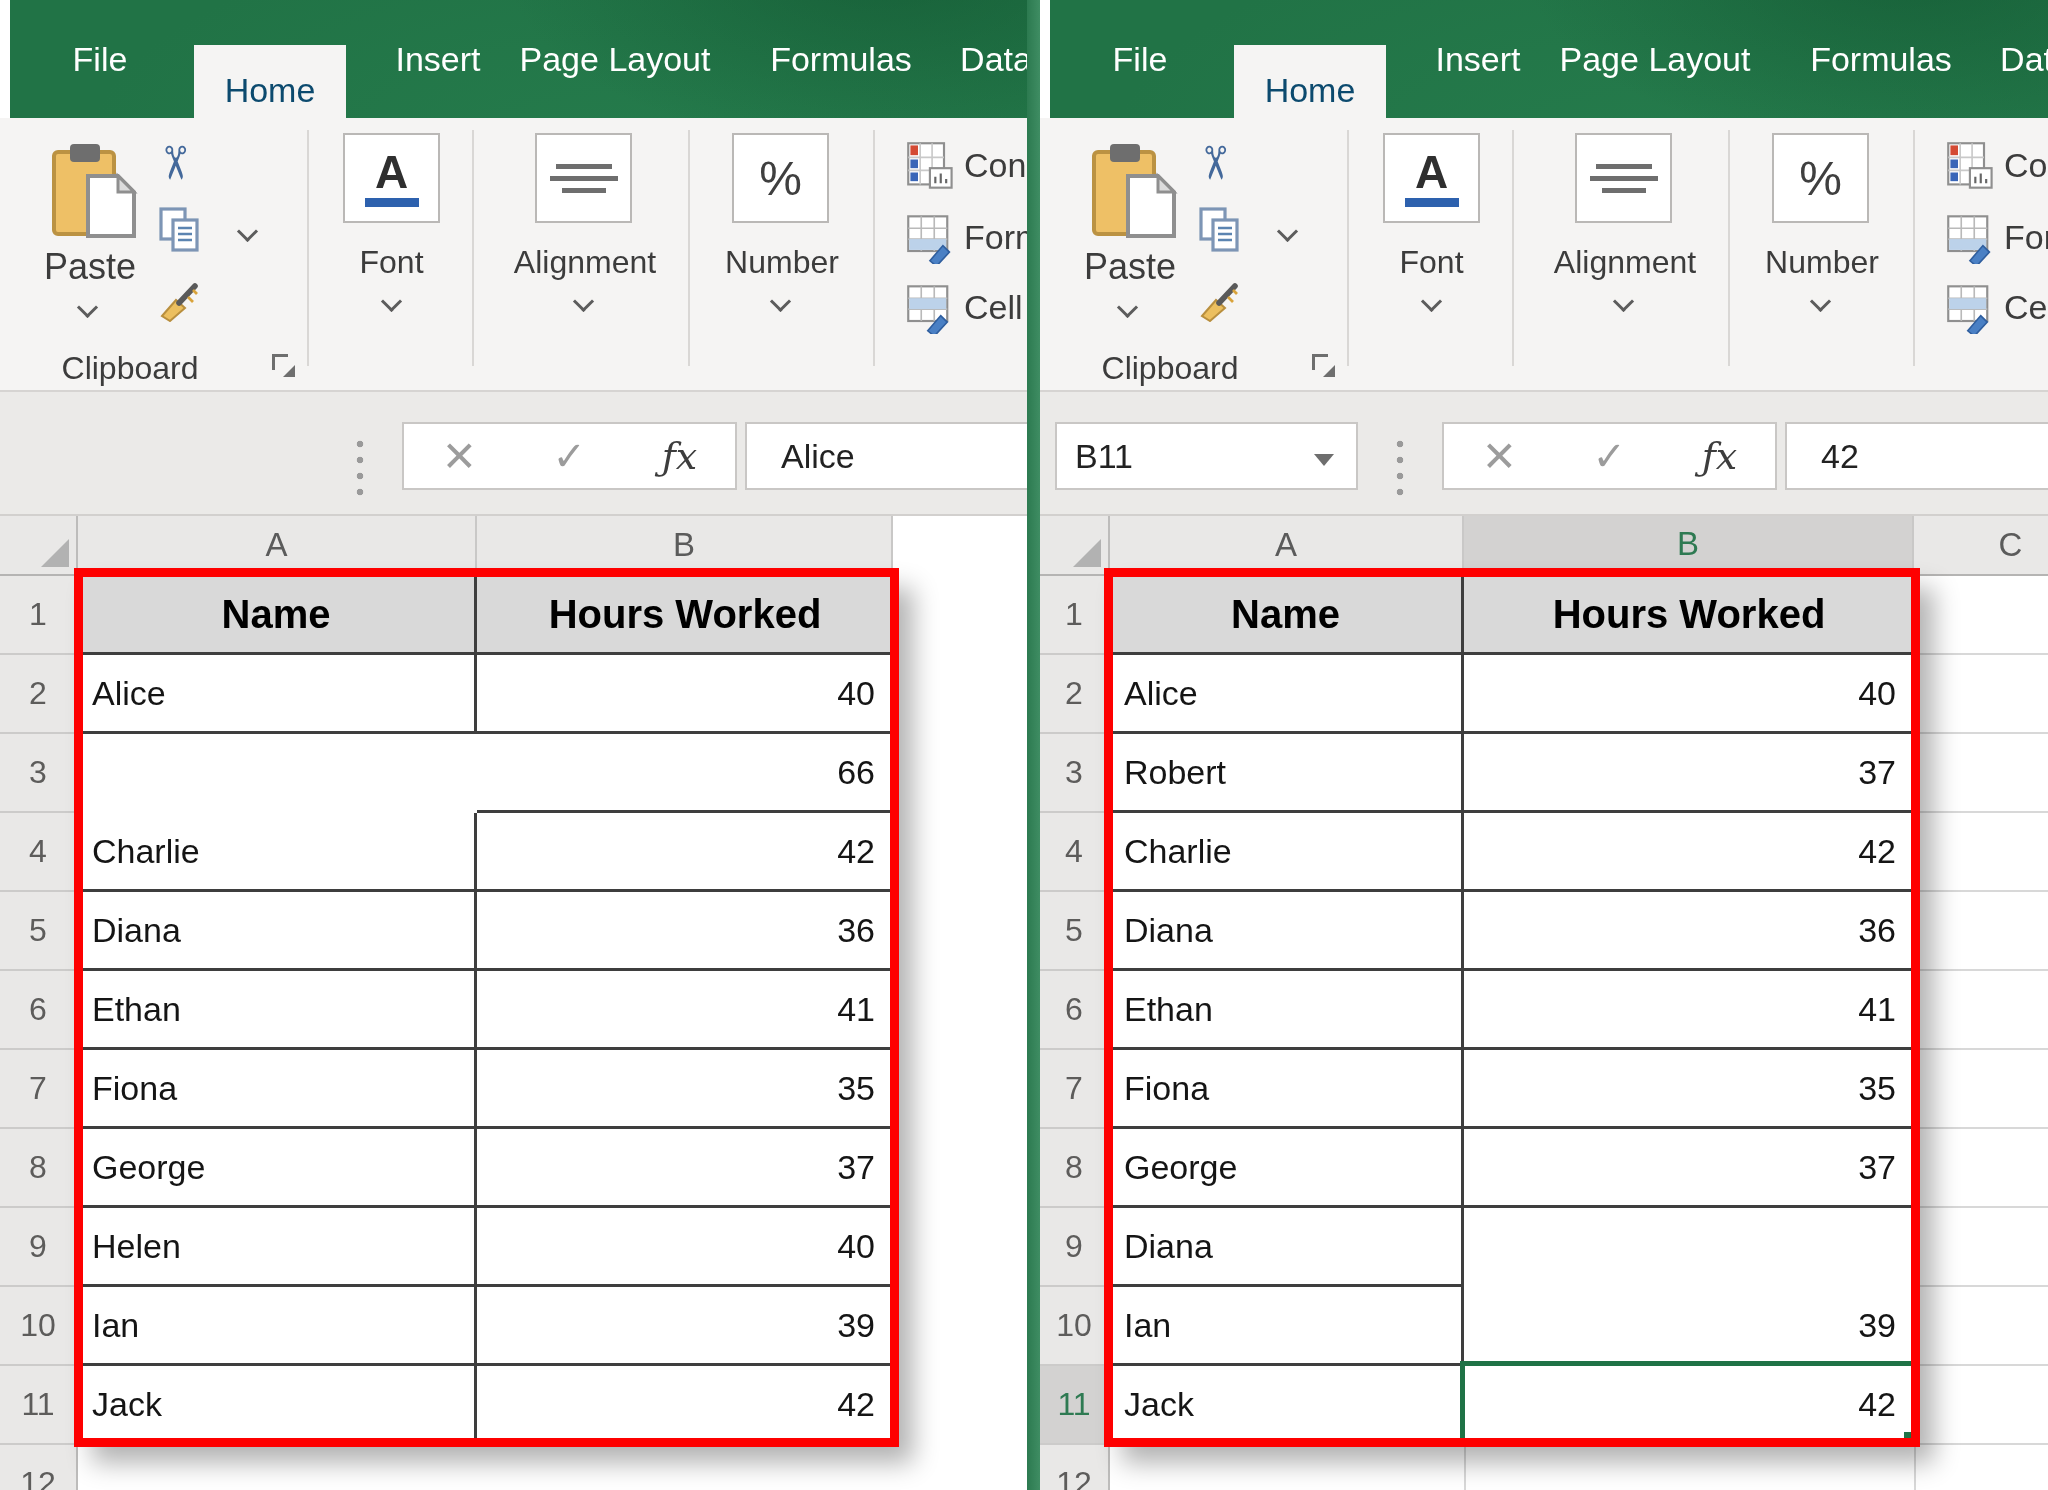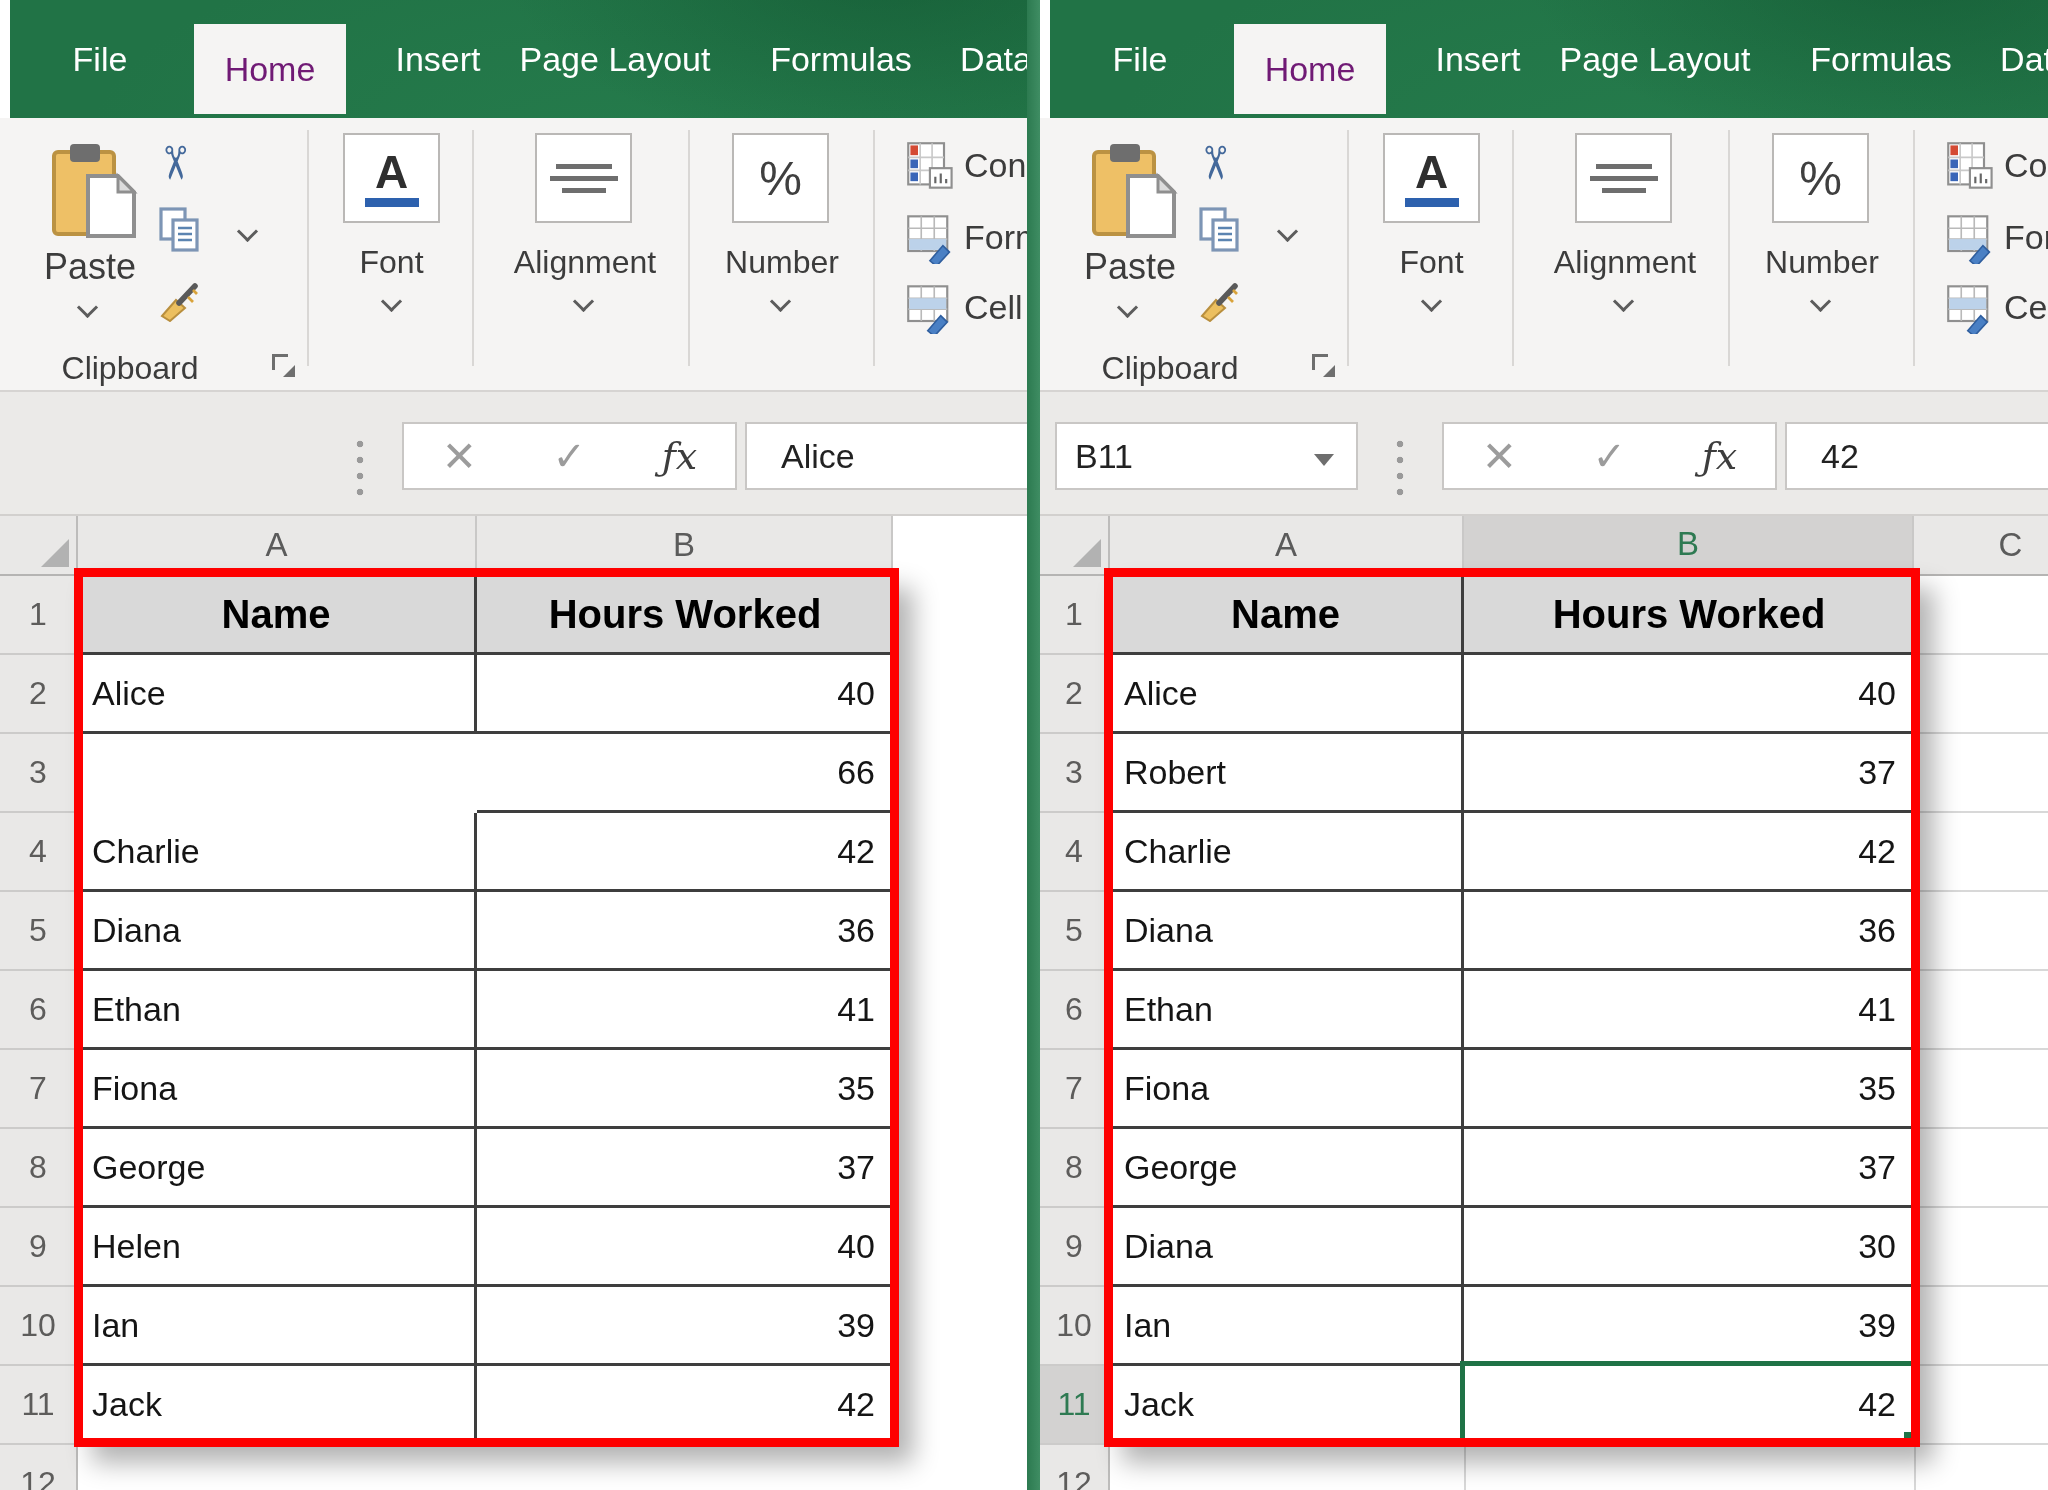--- a/index.html
+++ b/index.html
@@ -14,21 +14,21 @@
     background:linear-gradient(90deg,#2c7a50,#3f8d63); z-index:60; }
 
   
   .tabbar { position:absolute; left:0; top:0; right:0; height:118px;
     background:
       radial-gradient(ellipse 620px 300px at 86% -30%, rgba(16,82,46,.55) 0%, rgba(16,82,46,0) 62%),
       radial-gradient(ellipse 900px 380px at 60% 130%, rgba(44,138,86,.35) 0%, rgba(44,138,86,0) 60%),
       #217346; margin-left: 10px; }
   .tab { position:absolute; top:0; height:118px; display:flex; align-items:center;
     justify-content:center; color:#fff; font-size:34px; white-space:nowrap; cursor:default; }
-  .tab.active { top:24px; height:90px; background:#f5f4f3; color:#701a75; }
+  .tab.active { top:45px; height:90px; background:#f5f4f3; color:#0c4a6e; }
   .tab0{left:38px;width:104px}.tab1{left:184px;width:152px}.tab2{left:368px;width:120px}
   .tab3{left:490px;width:230px}.tab4{left:740px;width:182px}.tab5{left:934px;width:104px}
 
   
   .ribbon { position:absolute; top:118px; left:0; right:0; height:274px;
     background:#f5f4f3; border-bottom:2px solid #d6d4d2; }
   .rsep { position:absolute; top:12px; height:236px; width:2px; background:#d9d7d5; }
   .rgroup-box { position:absolute; top:15px; width:97px; height:90px; background:#fff;
     border:2px solid #bab8b6; display:flex; align-items:center; justify-content:center; }
   .rlabel { position:absolute; top:126px; font-size:32px; color:#3c3c3c; text-align:center; white-space:nowrap; }
@@ -398,21 +398,20 @@
         <div class="gridline" style="left:880px;right:0;top:532px;height:2px"></div>
         <div class="gridline" style="left:880px;right:0;top:453px;height:2px"></div>
         <div class="gridline" style="left:880px;right:0;top:374px;height:2px"></div>
         <div class="gridline" style="left:880px;right:0;top:295px;height:2px"></div>
         <div class="gridline" style="left:880px;right:0;top:216px;height:2px"></div>
         <div class="gridline" style="left:880px;right:0;top:137px;height:2px"></div>
         <div class="cell num" style="left:424px;width:450px;top:850px">42</div>
         <div class="cell cA" style="left:70px;width:354px;top:850px">Jack</div>
         <div class="cell num" style="left:424px;width:450px;top:771px">39</div>
         <div class="cell cA" style="left:70px;width:354px;top:771px">Ian</div>
-        <div class="cell num" style="left:424px;width:450px;top:692px">30</div>
         <div class="cell cA" style="left:70px;width:354px;top:692px">Diana</div>
         <div class="cell num" style="left:424px;width:450px;top:613px">37</div>
         <div class="cell cA" style="left:70px;width:354px;top:613px">George</div>
         <div class="cell num" style="left:424px;width:450px;top:534px">35</div>
         <div class="cell cA" style="left:70px;width:354px;top:534px">Fiona</div>
         <div class="cell num" style="left:424px;width:450px;top:455px">41</div>
         <div class="cell cA" style="left:70px;width:354px;top:455px">Ethan</div>
         <div class="cell num" style="left:424px;width:450px;top:376px">36</div>
         <div class="cell cA" style="left:70px;width:354px;top:376px">Diana</div>
         <div class="cell num" style="left:424px;width:450px;top:297px">42</div>

